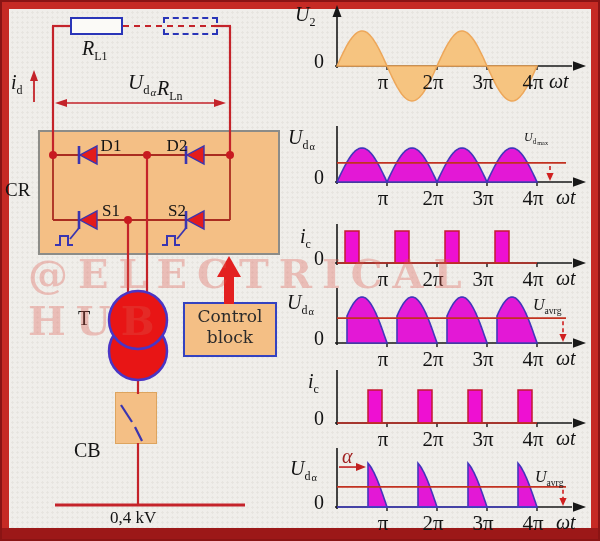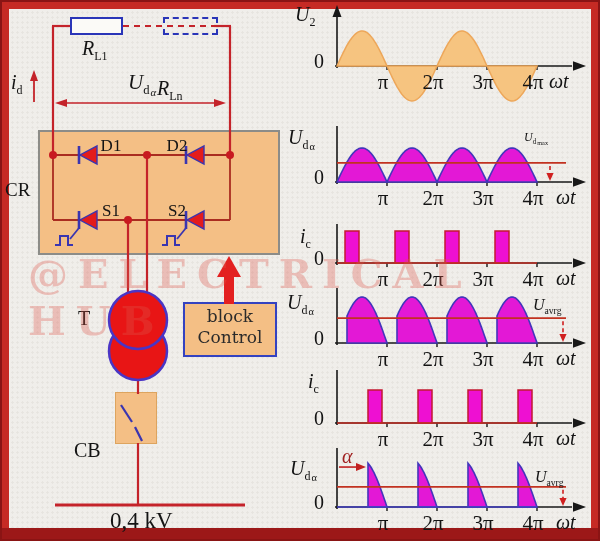--- a/index.html
+++ b/index.html
@@ -174,25 +174,25 @@
   <div class="lbl it" style="left:128px; top:72px; font-size:21px;">
     <span>U</span><span class="sb" style="font-style:normal">d</span><span class="sb2">α</span>
   </div>
   <div class="lbl" style="left:5px; top:180px; font-size:19px;">CR</div>
   <div class="lbl ctr" style="left:96px; top:137px; width:30px; font-size:17px;">D1</div>
   <div class="lbl ctr" style="left:162px; top:137px; width:30px; font-size:17px;">D2</div>
   <div class="lbl ctr" style="left:96px; top:202px; width:30px; font-size:17px;">S1</div>
   <div class="lbl ctr" style="left:162px; top:202px; width:30px; font-size:17px;">S2</div>
   <div class="lbl" style="left:78px; top:308px; font-size:20px;">T</div>
   <div id="control-text">
+    <div>Control</div>
     <div>block</div>
-    <div>Control</div>
   </div>
   <div class="lbl" style="left:74px; top:408px; font-size:20px;margin-top:32px;">CB</div>
-  <div class="lbl" style="left:110px; top:509px; font-size:23px;">0,4 kV</div>
+  <div class="lbl" style="left:110px; top:509px; font-size:17px;">0,4 kV</div>
 
   <div id="watermark">@ELECTRICAL HUB</div>
 
   <div id="chart-labels">
       <div class="lbl" style="left: 295px; top: 4px; font-size: 20px;"><span class="it">U</span><span class="sb">2</span></div>
       <div class="lbl" style="left: 314px; top: 51px; font-size: 20px;"><span>0</span></div>
       <div class="lbl ctr" style="left: 361px; top: 72px; font-size: 21px; width: 44px;"><span>π</span></div>
       <div class="lbl ctr" style="left: 411px; top: 72px; font-size: 21px; width: 44px;"><span>2π</span></div>
       <div class="lbl ctr" style="left: 461px; top: 72px; font-size: 21px; width: 44px;"><span>3π</span></div>
       <div class="lbl ctr" style="left: 511px; top: 72px; font-size: 21px; width: 44px;"><span>4π</span></div>

